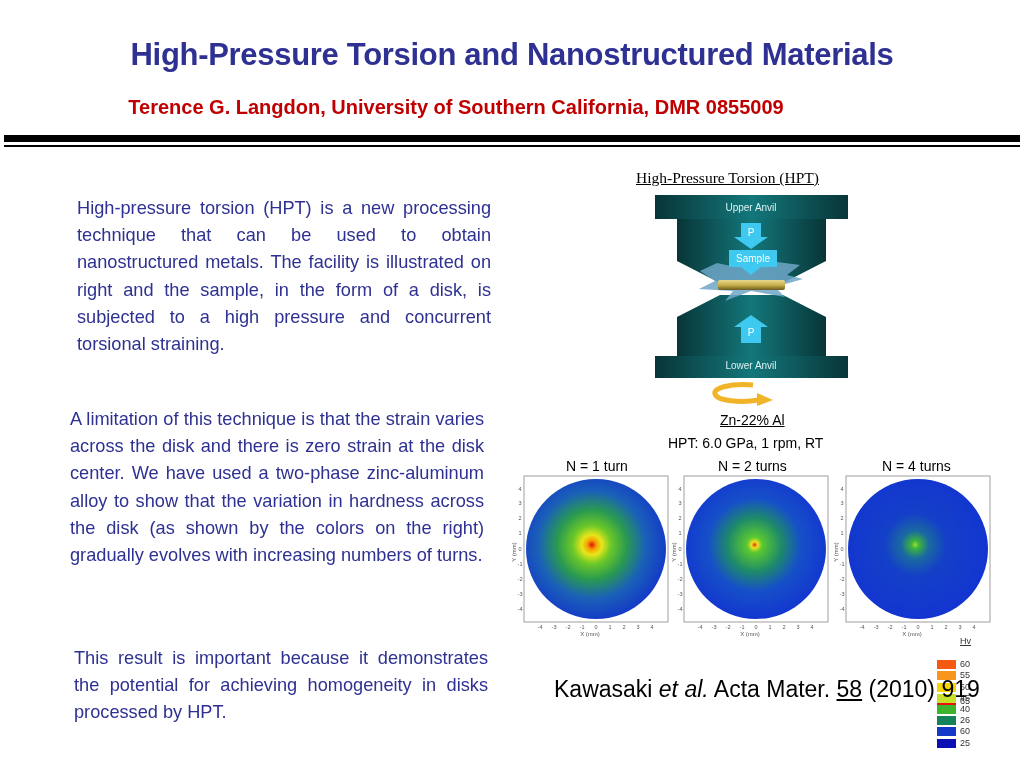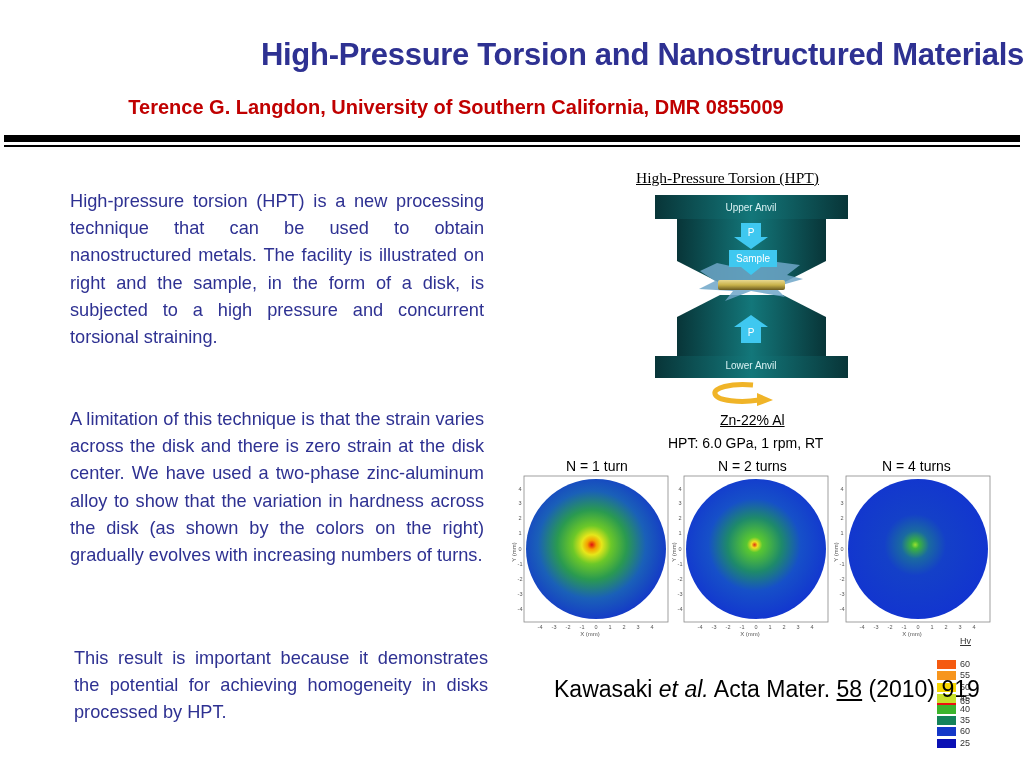--- a/index.html
+++ b/index.html
@@ -1,17 +1,17 @@
 <!DOCTYPE html>
 <html><head>
 <meta charset="utf-8">
 <style>
   html, body { margin:0; padding:0; background:#ffffff; }
   body { width:1024px; height:768px; position:relative; overflow:hidden; font-family:"Liberation Sans", sans-serif; }
-  .title { position:absolute; left:0; top:37px; width:1024px; text-align:right; color:#2e3192; font-weight:bold; font-size:31px; letter-spacing:-0.3px; }
+  .title { position:absolute; left:0; top:37px; width:1024px; text-align:center; color:#2e3192; font-weight:bold; font-size:31px; letter-spacing:-0.3px; }
   .subtitle { position:absolute; left:0; top:96px; width:912px; text-align:center; color:#c00000; font-weight:bold; font-size:20px; }
   .rule-thick { position:absolute; left:4px; top:135px; width:1016px; height:7px; background:#000; }
   .rule-thin { position:absolute; left:4px; top:145px; width:1016px; height:2px; background:#000; }
   .para { position:absolute; left:62px; width:414px; color:#2e3192; font-size:18.2px; line-height:27.2px; text-align:justify; }
   .p1 { top:180px; }
   .p2 { top:398px; }
   .p3 { top:633px; }
   .hpt-caption { position:absolute; left:636px; top:169px; font-family:"Liberation Serif", serif; font-size:15.5px; text-decoration:underline; color:#000; }
   .hpt-diagram { position:absolute; left:655px; top:195px; width:193px; height:212px; }
   .cond { position:absolute; left:668px; top:435px; font-size:14px; color:#000; }
@@ -27,21 +27,21 @@
   .citation .ul { text-decoration:underline; }
 </style>
 </head>
 <body>
 
 <div class="title">High-Pressure Torsion and Nanostructured Materials</div>
 <div class="subtitle">Terence G. Langdon, University of Southern California, DMR 0855009</div>
 <div class="rule-thick"></div>
 <div class="rule-thin"></div>
 
-<p class="para p1" style="margin:8px">High-pressure torsion (HPT) is a new processing technique that can be used to obtain nanostructured metals.  The facility is illustrated on right and the sample, in the form of a disk, is subjected to a high pressure and concurrent torsional straining.</p>
+<p class="para p1" style="margin:15px">High-pressure torsion (HPT) is a new processing technique that can be used to obtain nanostructured metals.  The facility is illustrated on right and the sample, in the form of a disk, is subjected to a high pressure and concurrent torsional straining.</p>
 <p class="para p2" style="margin:8px">A limitation of this technique is that the strain varies across the disk and there is zero strain at the disk center.  We have used a two-phase zinc-aluminum alloy to show that the variation in hardness across the disk (as shown by the colors on the right) gradually evolves with increasing numbers of turns.</p>
 <p class="para p3" style="margin:12px">This result is important because it demonstrates the potential for achieving homogeneity in disks processed by HPT.</p>
 
 <div class="hpt-caption">High-Pressure Torsion (HPT)</div>
 
 <svg class="hpt-diagram" viewBox="0 0 193 212" xmlns="http://www.w3.org/2000/svg">
   <defs>
     <linearGradient id="anv" x1="0" x2="1" y1="0" y2="0">
       <stop offset="0" stop-color="#083538"></stop>
         <stop offset="0.5" stop-color="#13777a"></stop>
@@ -214,21 +214,21 @@
       <div class="legend-row" style="top: 57.8px;">
         <div class="swatch" style="background: rgb(199, 224, 42);"></div>
         <span class="lv">45</span>
       </div>
       <div class="legend-row" style="top: 69px;">
         <div class="swatch" style="background: rgb(60, 181, 44);"></div>
         <span class="lv">40</span>
       </div>
       <div class="legend-row" style="top: 80.2px;">
         <div class="swatch" style="background: rgb(20, 130, 90);"></div>
-        <span class="lv">35</span>
+        <span class="lv">26</span>
       </div>
       <div class="legend-row" style="top: 91.4px;">
         <div class="swatch" style="background: rgb(20, 56, 200);"></div>
         <span class="lv">60</span>
       </div>
       <div class="legend-row" style="top: 102.6px;">
         <div class="swatch" style="background: rgb(10, 16, 180);"></div>
         <span class="lv">25</span>
       </div>
     </div>

